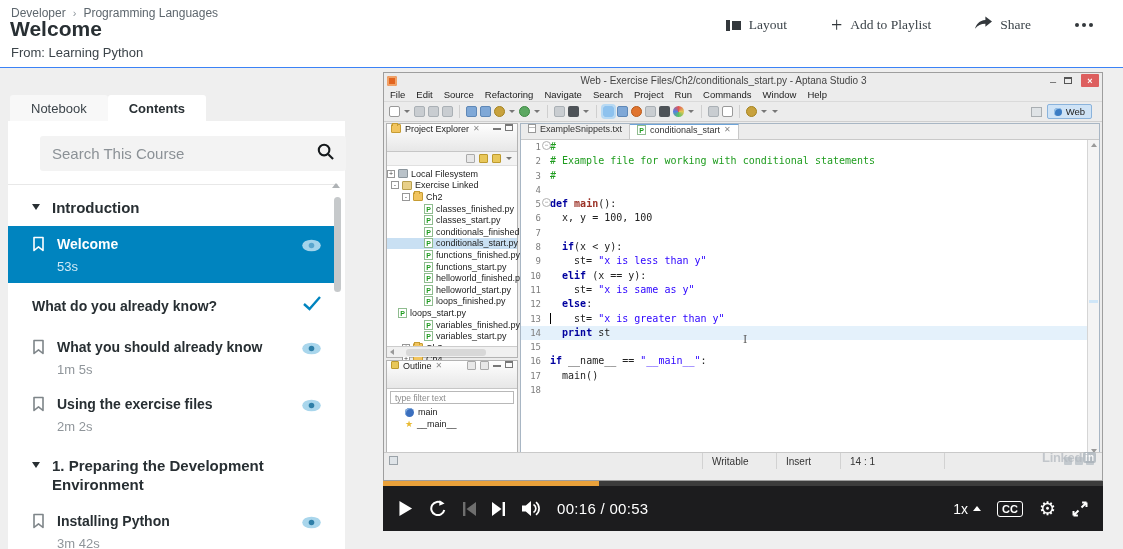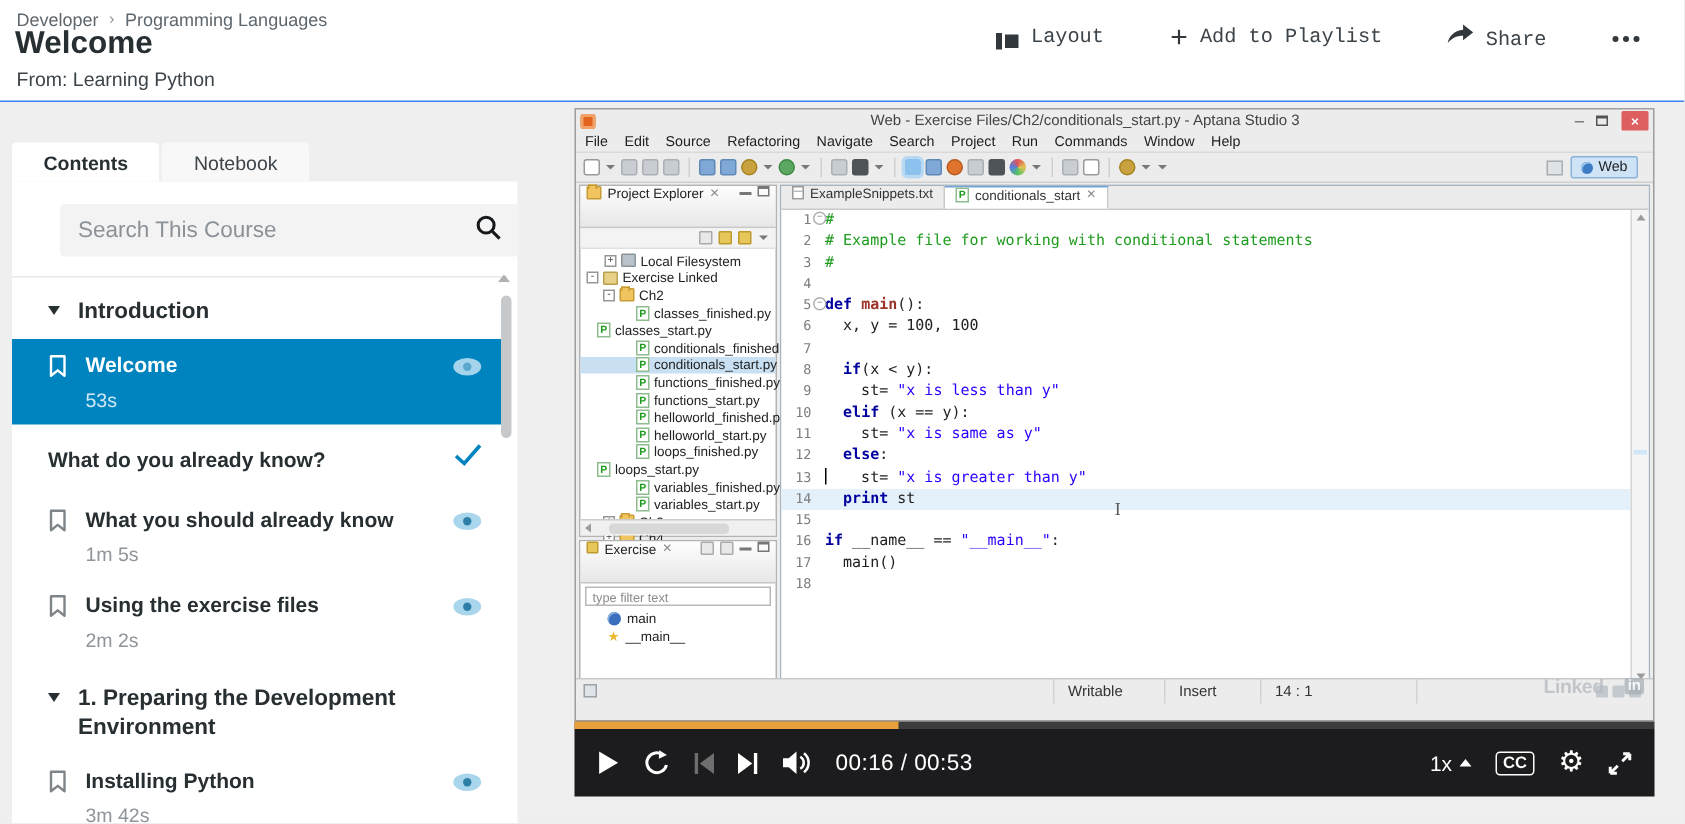--- a/index.html
+++ b/index.html
@@ -6,21 +6,21 @@
   body{font-family:"Liberation Sans",sans-serif;background:#e9e9e9}
   .page{position:relative;width:1123px;height:549px;background:#efefef;overflow:hidden}
 
   
   .hdr{position:absolute;left:0;top:0;width:100%;height:68px;background:#fff;border-bottom:1px solid #3b82f6}
   .crumbs{position:absolute;left:11px;top:6px;font-size:12px;color:#5e676e;display:flex;gap:7px;align-items:center}
   .crumbs .chev{color:#8d969c;font-size:11px}
   .page-title{position:absolute;left:10px;top:17px;font-size:21px;font-weight:bold;color:#282f33}
   .from-line{position:absolute;left:11px;top:45px;font-size:13px;color:#3c444a}
   .actions{position:absolute;right:30px;top:16px;display:flex;gap:44px;align-items:center}
-  .act{display:flex;align-items:flex-end;gap:8px;background:none;border:none;font-family:Liberation Mono, monospace;font-size:13.5px;color:#3c444a;cursor:pointer}
+  .act{display:flex;align-items:center;gap:8px;background:none;border:none;font-family:Liberation Serif, serif;font-size:13.5px;color:#3c444a;cursor:pointer}
   .ic-layout{display:inline-flex;gap:2px;align-items:flex-start}
   .ic-layout b{width:4px;height:11px;background:#33383c}
   .ic-layout i{width:9px;height:9px;background:#33383c;margin-top:1px}
   .plus{font-size:20px;font-weight:300;color:#33383c;line-height:12px}
   .dots{display:inline-flex;gap:3px}
   .dots i{width:4px;height:4px;border-radius:50%;background:#33383c}
 
   
   .tabs{position:absolute;left:8px;top:95px;display:flex;z-index:2}
   .tab{height:26px;padding:0 21px;display:flex;align-items:center;font-size:13px;border-radius:3px 3px 0 0;cursor:pointer}
@@ -131,21 +131,21 @@
   .vs-dn{position:absolute;bottom:3px;left:3px;width:0;height:0;border-left:3px solid transparent;border-right:3px solid transparent;border-top:4px solid #9a9a9a}
   .vtick{position:absolute;left:1px;top:160px;width:9px;height:3px;background:#cfe6f8}
   .edh{position:absolute;left:0;right:12px;bottom:0;height:10px;background:#f0f0f0;border-top:1px solid #d5d5d5;display:flex;align-items:center}
 
   
   .status{position:absolute;left:0;bottom:0;width:100%;height:28px;background:#ececec;border-top:1px solid #c9c9c9;font-size:10px;color:#333}
   .st-ic{position:absolute;left:5px;top:3px;width:9px;height:9px;background:#dfe4e8;border:1px solid #9aa2a8}
   .cell{position:absolute;top:0;height:16px;display:flex;align-items:center;padding-left:9px;border-left:1px solid #d2d2d2}
   .sric{position:absolute;right:8px;top:4px;display:flex;gap:3px}
   .sric i{width:8px;height:8px;background:#c3c9ce;border-radius:1px}
-  .wmark{position:absolute;right:6px;bottom:15px;display:flex;align-items:center;gap:14px;opacity:.75}
+  .wmark{position:absolute;right:6px;bottom:15px;display:flex;align-items:center;gap:1px;opacity:.75}
   .wmark .lt{font-size:13px;font-weight:bold;color:#b4bac0;letter-spacing:-.3px}
   .wmark .inb{background:#a7b0b8;color:#fff;font-size:10px;font-weight:bold;padding:0 2px;border-radius:2px}
 
   
   .progress{position:absolute;left:0;top:409px;width:720px;height:5px;background:#3c3c3c;cursor:pointer}
   .pfill{height:100%;background:#e9a13b}
   .controls{position:absolute;left:0;top:414px;width:720px;height:45px;background:#1c1c1e;display:flex;align-items:center;padding:0 15px;gap:16px}
   .pbtn{background:none;border:none;cursor:pointer;display:flex;align-items:center;padding:0}
   .time{font-size:15px;color:#fff;letter-spacing:.3px}
   .spacer{flex:1}
@@ -189,22 +189,22 @@
         <span class="dots">
             <i></i>
             <i></i>
             <i></i>
           </span>
       </button>
     </div>
   </div>
 
   <div class="tabs">
+    <div class="tab off">Notebook</div>
     <div class="tab on">Contents</div>
-    <div class="tab off">Notebook</div>
   </div>
 
   <div class="card">
     <div class="search">
       <input placeholder="Search This Course" style="">
       <span><svg width="17" height="17" viewBox="0 0 18 18" fill="none" stroke="#15191c" stroke-width="2.2">
             <circle cx="7.5" cy="7.5" r="5.6"></circle>
             <path d="M11.9 11.9 L17 17"></path>
           </svg></span>
     </div>
@@ -346,41 +346,41 @@
               <span class="mini"></span>
             </span>
         </div>
         <div class="ptools">
           <span class="pt a"></span>
           <span class="pt b"></span>
           <span class="pt b"></span>
             <span class="cr"></span>
         </div>
         <div class="tree">
-            <div class="ti" style="padding-left:16px">
+            <div class="ti" style="padding-left:0">
               <span class="twist">+</span>
               <span class="fico comp"></span>
               <span>Local Filesystem</span>
             </div>
             <div class="ti" style="padding-left:4px">
               <span class="twist">-</span>
               <span class="fico proj"></span>
               <span>Exercise Linked</span>
             </div>
             <div class="ti" style="padding-left:15px">
               <span class="twist">-</span>
               <span class="fico fold"></span>
               <span>Ch2</span>
             </div>
             <div class="ti" style="padding-left:26px">
               <span class="tsp"></span>
               <span class="pyf">P</span>
               <span>classes_finished.py</span>
             </div>
-            <div class="ti" style="">
+            <div class="ti" style="padding-left:26px">
               <span class="tsp"></span>
               <span class="pyf">P</span>
               <span>classes_start.py</span>
             </div>
             <div class="ti" style="padding-left:26px">
               <span class="tsp"></span>
               <span class="pyf">P</span>
               <span>conditionals_finished.py</span>
             </div>
             <div class="ti sel" style="padding-left:26px">
@@ -441,21 +441,21 @@
           </div>
         <div class="hscroll">
             <span class="arr-l"></span>
             <span class="hs-thumb"></span>
           </div>
       </div>
 
       <div class="panel" style="left:2px;top:287px;width:132px;height:107px">
         <div class="phead">
           <span class="pt b" style="width:8px;height:8px"></span>
-          <span>Exercise</span>
+          <span>Outline</span>
           <span class="x">✕</span>
           <span class="winb">
               <span class="pt a"></span>
               <span class="pt a"></span>
               <span class="mini flat"></span>
               <span class="mini"></span>
             </span>
         </div>
         <div class="filter">type filter text</div>
         <div id="outline-items">

